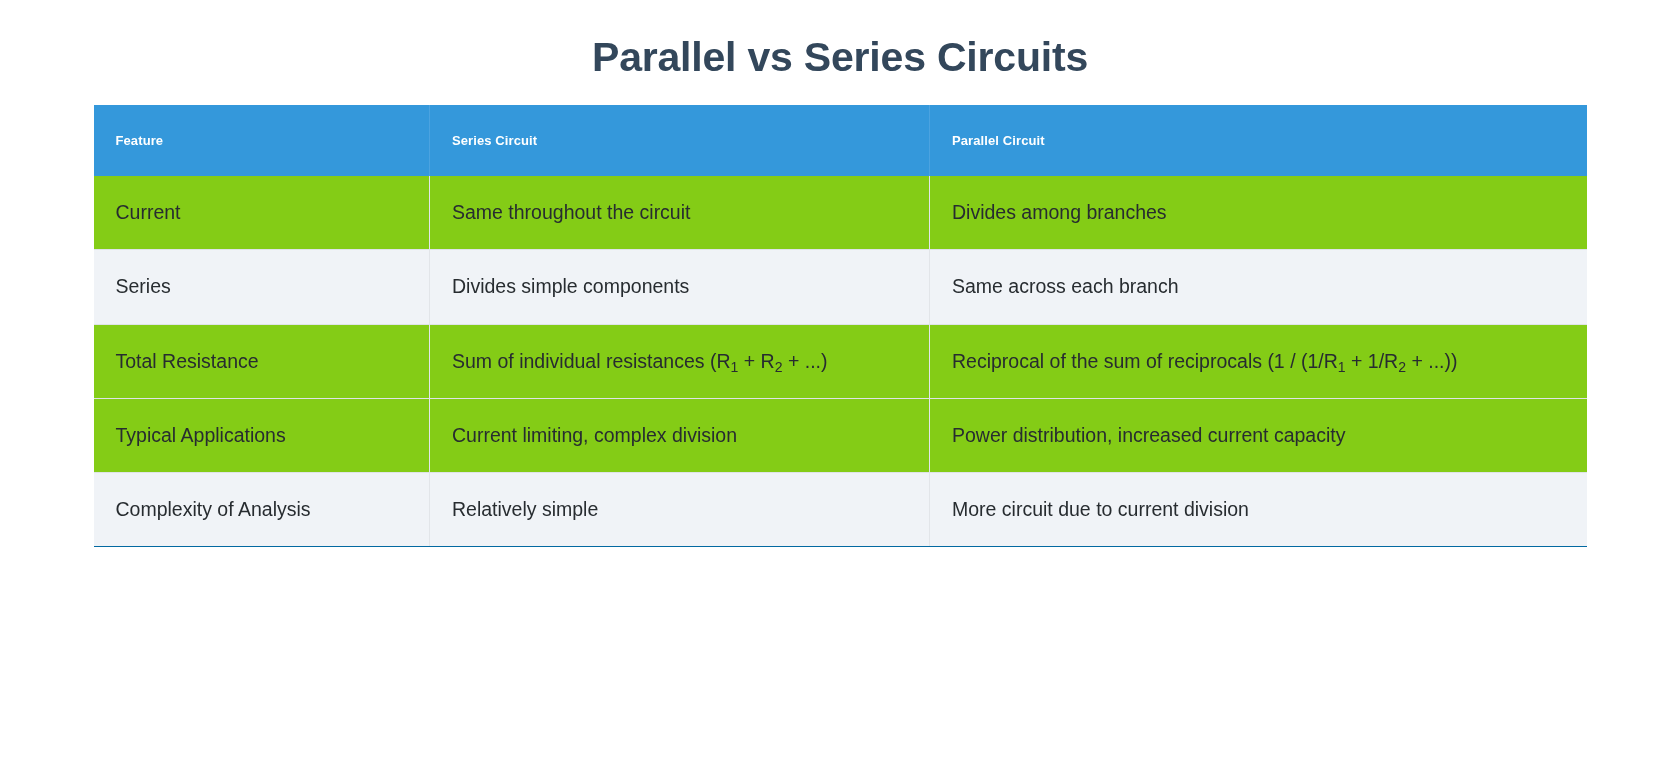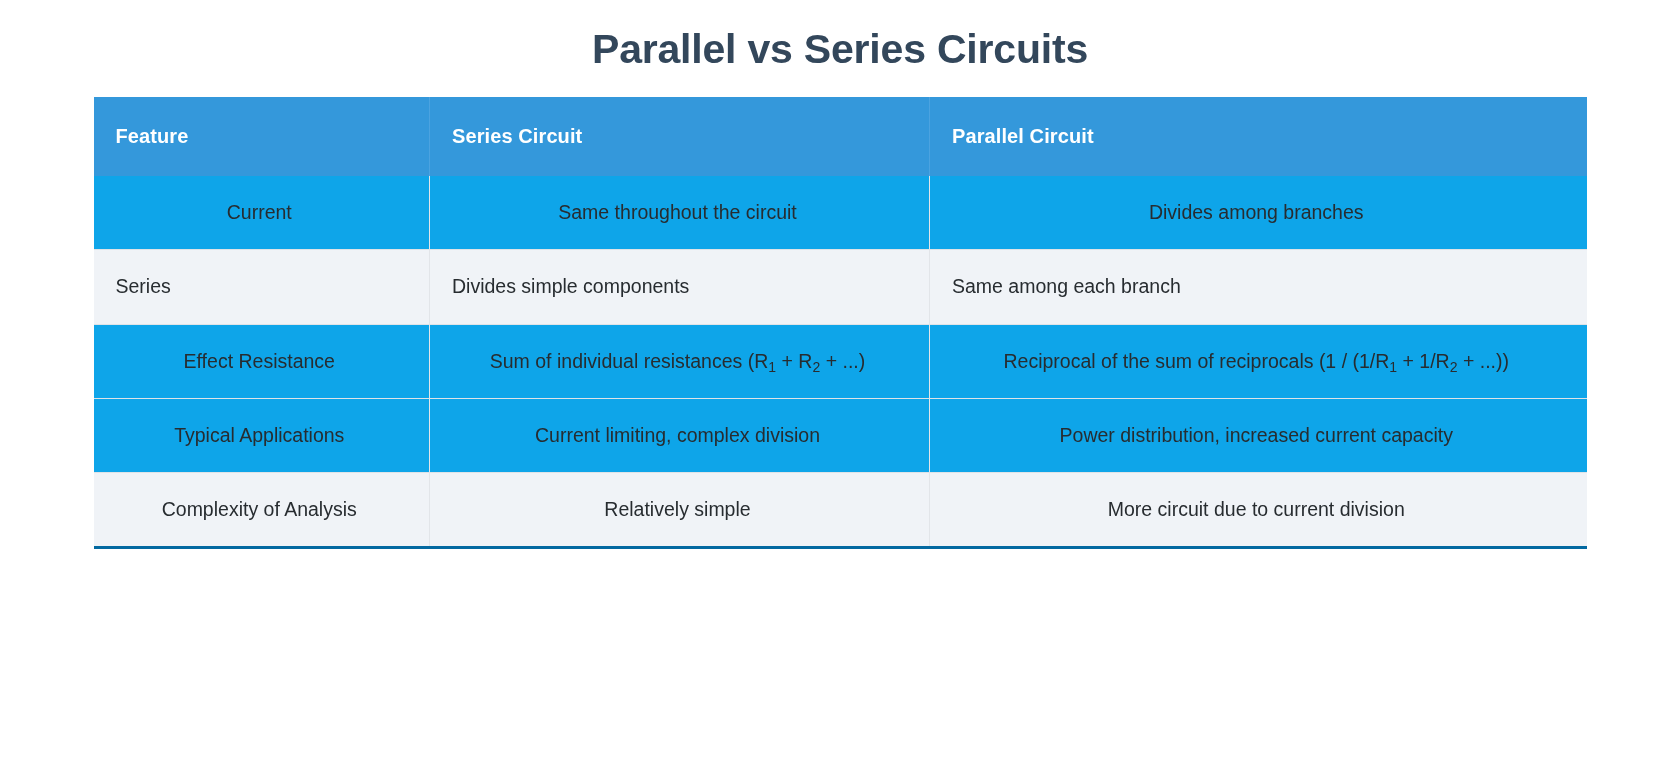--- a/index.html
+++ b/index.html
@@ -12,21 +12,21 @@
     height: 784px;
     font-family: "Liberation Sans", sans-serif;
     -webkit-font-smoothing: antialiased;
     overflow: hidden;
   }
 
   .page {
     width: 1680px;
     height: 784px;
     box-sizing: border-box;
-    padding: 4px;
+    padding: 12px;
     position: relative;
   }
 
   .title {
     text-align: center;
     font-size: 41px;
     font-weight: bold;
     color: #33475b;
     letter-spacing: -0.2px;
     margin: 0;
@@ -47,21 +47,21 @@
     background: #ffffff;
   }
 
   table.compare col.c1 { width: 336px; }
   table.compare col.c2 { width: 500px; }
   table.compare col.c3 { width: 657px; }
 
   table.compare thead th {
     background: #3498db;
     color: #ffffff;
-    font-size: 20px;
+    font-size: 13px;
     font-weight: bold;
     text-align: left;
     padding: 28px 0 28px 22px;
     vertical-align: middle;
     border-right: 1px solid #4ba3e0;
     border-bottom: none;
     letter-spacing: 0.1px;
   }
   table.compare thead th:last-child { border-right: none; }
 
@@ -71,24 +71,24 @@
     padding: 22px 26px 22px 22px;
     vertical-align: middle;
     line-height: 1.5;
     border-right: 1px solid #e2e5e9;
     border-bottom: 1px solid #dfe3e7;
     background: transparent;
     word-wrap: break-word;
   }
   table.compare tbody td:last-child { border-right: none; }
 
-  table.compare tbody tr.odd  { background: #0ea5e9; text-align: center; }
+  table.compare tbody tr.odd  { background: #84cc16; }
   table.compare tbody tr.even { background: #f0f3f7; }
 
-  table.compare tbody tr:last-child td { border-bottom: 3px solid #0369a1; text-align: center; }
+  table.compare tbody tr:last-child td { border-bottom: 1px solid #0369a1; }
 
   table.compare tbody td sub {
     font-size: 0.72em;
     vertical-align: baseline;
     position: relative;
     bottom: -0.28em;
   }
 </style>
 </head>
 <body>
@@ -113,24 +113,24 @@
       </thead>
       <tbody id="table-body">
           <tr class="odd">
             <td>Current</td>
             <td>Same throughout the circuit</td>
             <td>Divides among branches</td>
           </tr>
           <tr class="even">
             <td>Series</td>
             <td>Divides simple components</td>
-            <td>Same among each branch</td>
+            <td>Same across each branch</td>
           </tr>
           <tr class="odd">
-            <td>Effect Resistance</td>
+            <td>Total Resistance</td>
             <td>Sum of individual resistances (R<sub>1</sub> + R<sub>2</sub> + ...)</td>
             <td>Reciprocal of the sum of reciprocals (1 / (1/R<sub>1</sub> + 1/R<sub>2</sub> + ...))</td>
           </tr>
           <tr class="odd">
             <td>Typical Applications</td>
             <td>Current limiting, complex division</td>
             <td>Power distribution, increased current capacity</td>
           </tr>
           <tr class="even">
             <td>Complexity of Analysis</td>

